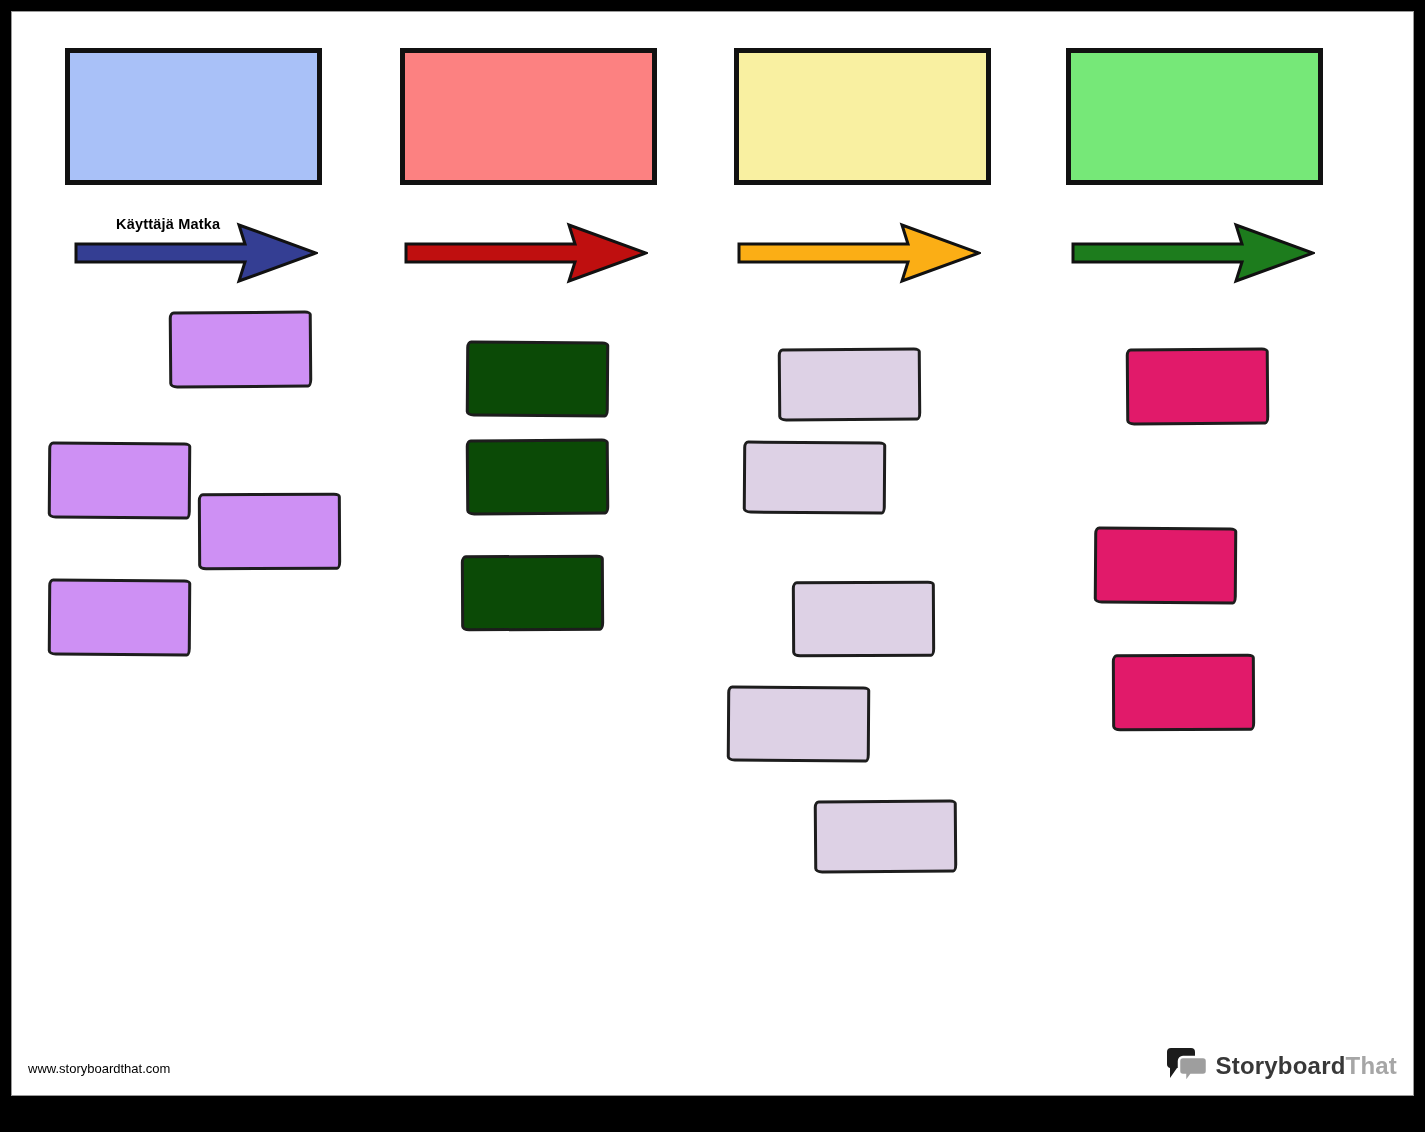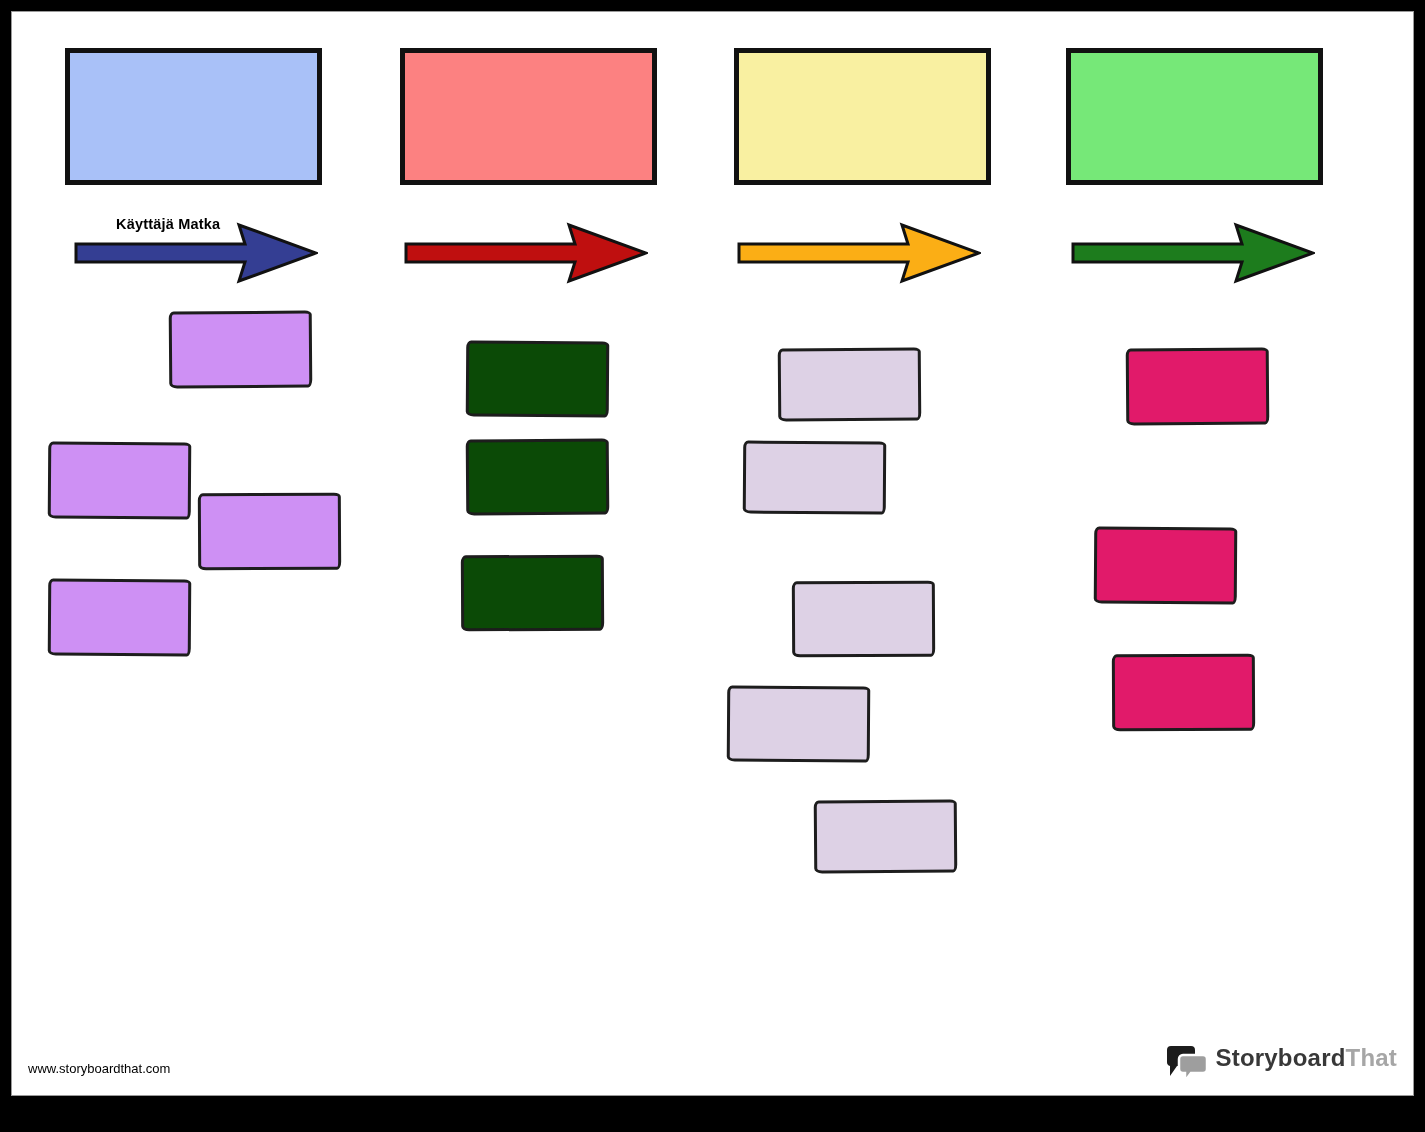--- a/index.html
+++ b/index.html
@@ -36,21 +36,21 @@
   .r1{transform:rotate(-0.45deg)}
   .r2{transform:rotate(0.4deg)}
   .r3{transform:rotate(-0.3deg)}
   
   .site-url{
     position:absolute;left:16px;top:1049px;
     font-size:13px;font-weight:normal;color:#000;
   }
   .logo{
     position:absolute;right:16px;top:1032px;
-    display:flex;gap:7px;height:44px;
+    display:flex;align-items:center;gap:7px;height:44px;
   }
   .logo-text{font-size:24px;font-weight:bold;letter-spacing:0.2px;white-space:nowrap;}
   .logo-primary{color:#383838;}
   .logo-secondary{color:#a6a6a6;}
 </style>
 </head>
 <body>
 
 <div id="canvas">
   <div class="page">

